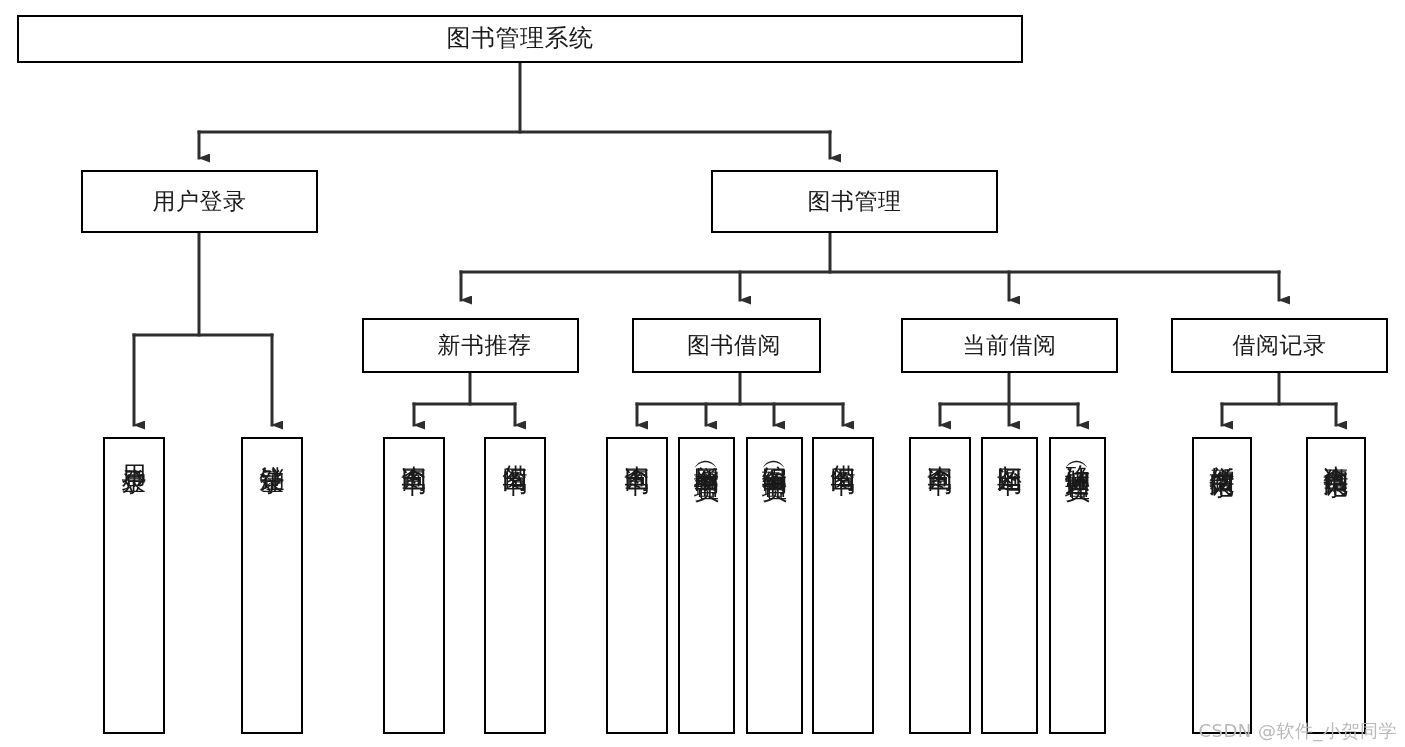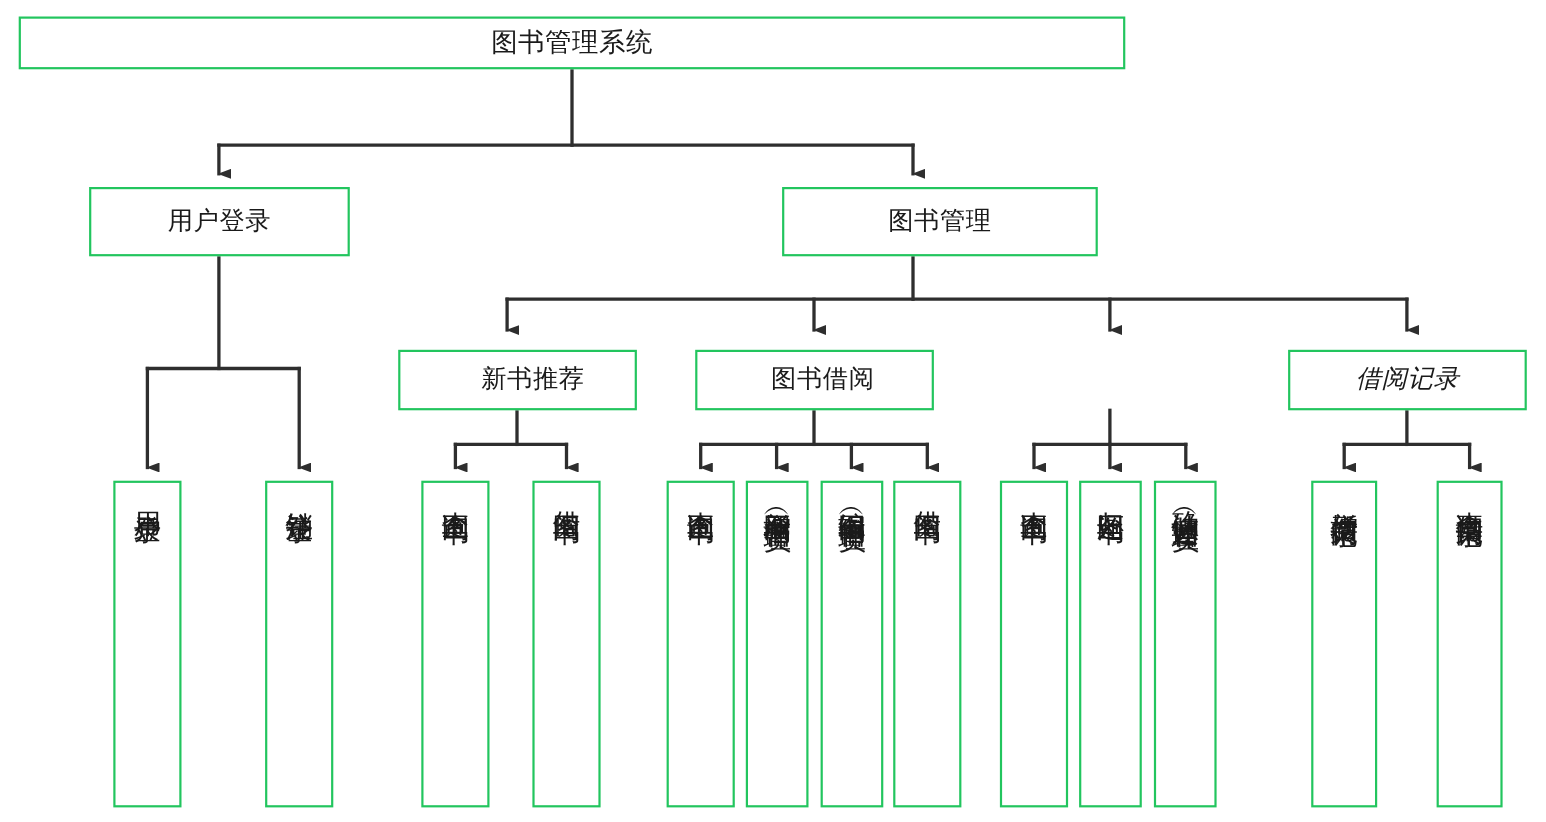--- a/index.html
+++ b/index.html
@@ -23,21 +23,21 @@
     left: 0;
     top: 0;
     width: 1405px;
     height: 747px;
     pointer-events: none;
   }
   .node {
     position: absolute;
     box-sizing: border-box;
     background: #ffffff;
-    border: 2px solid #22c55e;
+    border: 2px solid #000000;
     display: flex;
     align-items: center;
     justify-content: center;
     color: #1a1a1a;
     z-index: 2;
   }
   .node-label {
     display: block;
     text-align: center;
     line-height: 1.05;
@@ -143,24 +143,27 @@
   <div class="node horiz" style="left:81px; top:170px; width:237px; height:63px;">
     <span class="node-label">用户登录</span>
   </div>
   <div class="node horiz" style="left:711px; top:170px; width:287px; height:63px;">
     <span class="node-label">图书管理</span>
   </div>
 
   <div class="node horiz" style="left:362px; top:318px; width:217px; height:55px;padding-left:28px;">
     <span class="node-label">新书推荐</span>
   </div>
-  <div class="node horiz" style="left:632px; top:318px; width:217px; height:55px;padding-left:15px;">
+  <div class="node horiz" style="left:632px; top:318px; width:189px; height:55px;padding-left:15px;">
     <span class="node-label">图书借阅</span>
   </div>
-  <div class="node horiz" style="left:1171px; top:318px; width:217px; height:55px;font-style:italic;">
+  <div class="node horiz" style="left:901px; top:318px; width:217px; height:55px;">
+    <span class="node-label">当前借阅</span>
+  </div>
+  <div class="node horiz" style="left:1171px; top:318px; width:217px; height:55px;">
     <span class="node-label">借阅记录</span>
   </div>
 
   <div class="node leaf" style="left:103px; top:437px; width:62px; height:297px;">
     <span class="node-label">用户登录</span>
   </div>
   <div class="node leaf" style="left:241px; top:437px; width:62px; height:297px;">
     <span class="node-label">注销登录</span>
   </div>
 
@@ -194,13 +197,14 @@
     <span class="node-label">确认归还（管理员）</span>
   </div>
 
   <div class="node leaf tall" style="left:1192px; top:437px; width:60px; height:297px;">
     <span class="node-label">新增借阅记录</span>
   </div>
   <div class="node leaf tall" style="left:1306px; top:437px; width:60px; height:297px;">
     <span class="node-label">查询借阅记录</span>
   </div>
 
+  <div id="watermark">CSDN @软件_小贺同学</div>
 </div>
 
 </body></html>

